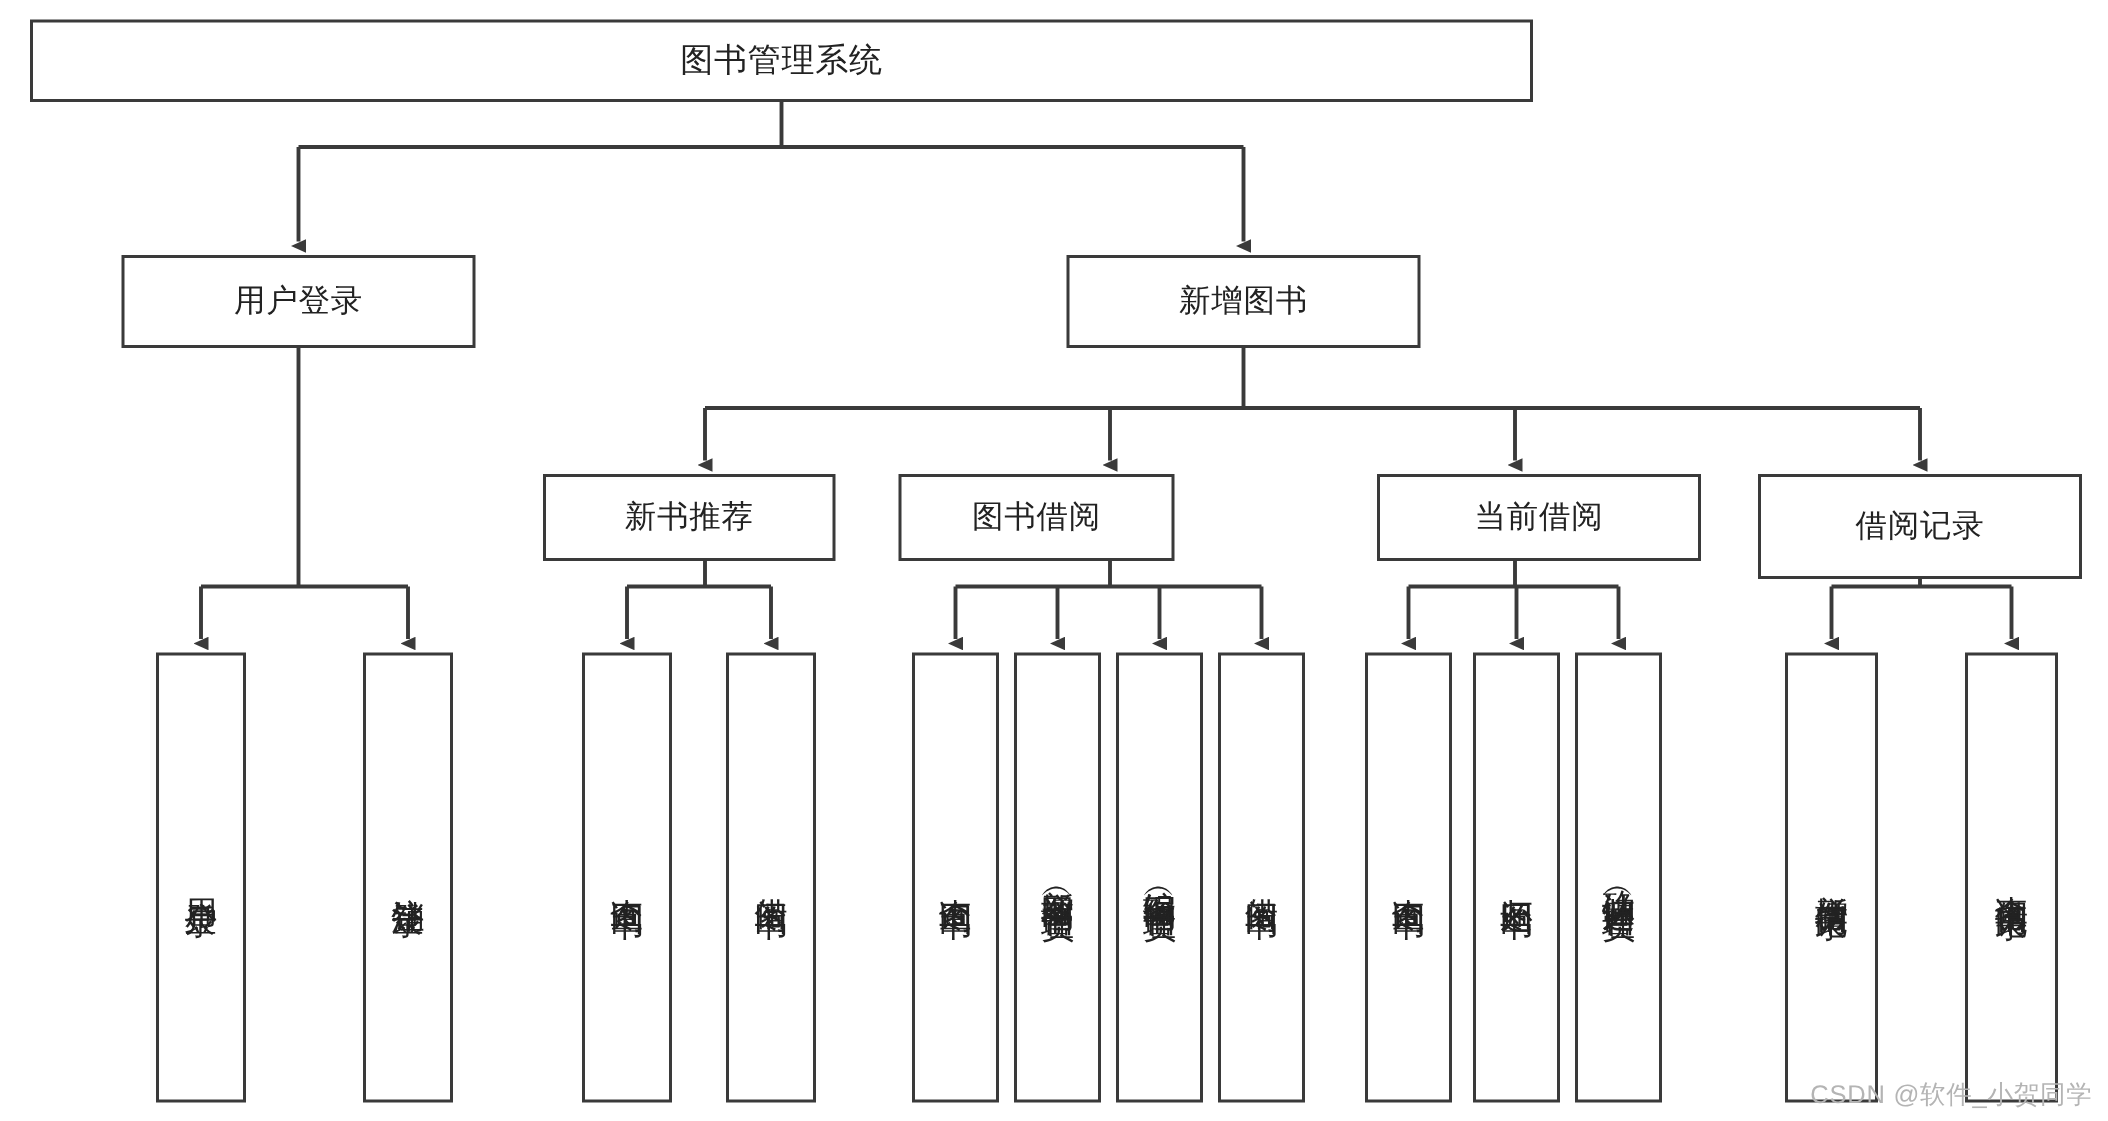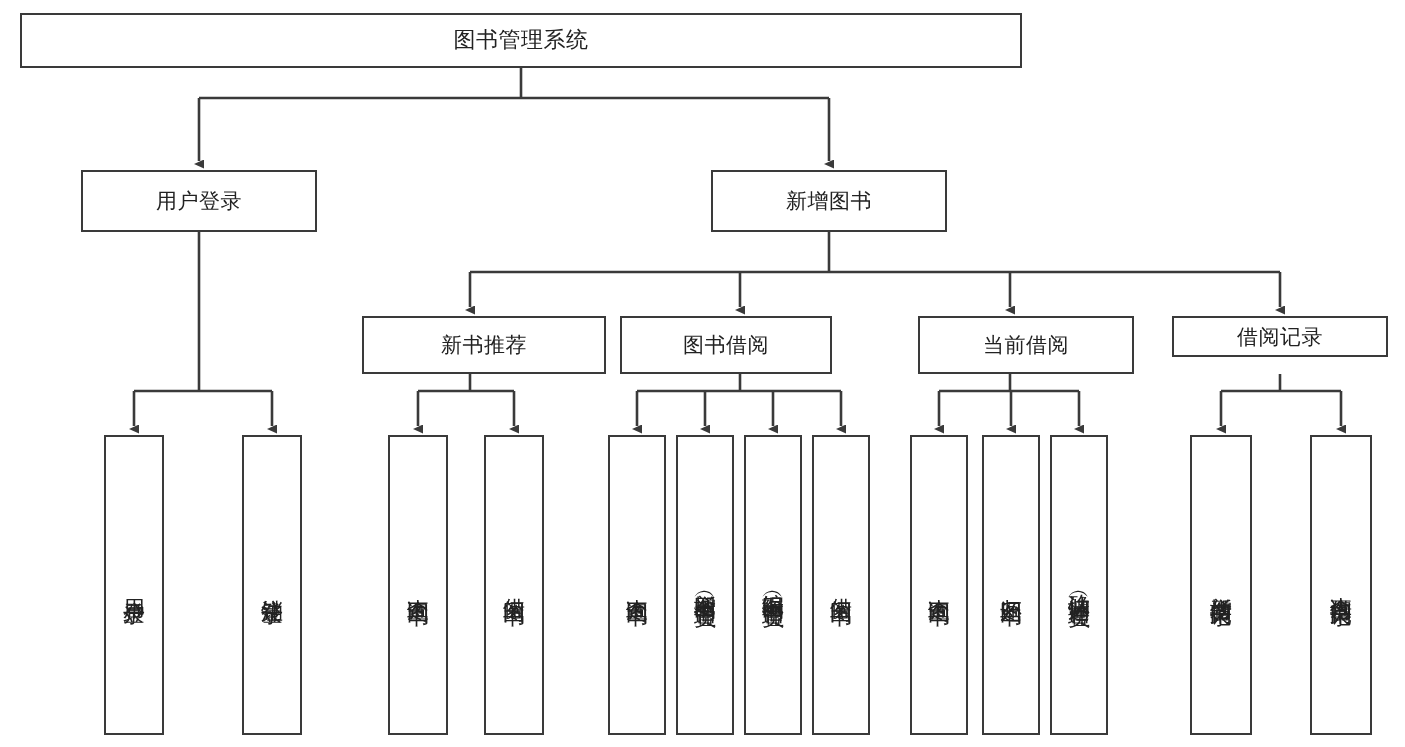--- a/index.html
+++ b/index.html
@@ -118,30 +118,30 @@
   <div id="node-layer">
       <div class="node horiz root" style="left: 20px; top: 13px; width: 1002px; height: 55px;">
         <span class="label">图书管理系统</span>
       </div>
       <div class="node horiz level2" style="left: 81px; top: 170px; width: 236px; height: 62px;">
         <span class="label">用户登录</span>
       </div>
       <div class="node horiz level2" style="left: 711px; top: 170px; width: 236px; height: 62px;">
         <span class="label">新增图书</span>
       </div>
-      <div class="node horiz level3" style="left: 362px; top: 316px; width: 244px; height: 58px;">
+      <div class="node horiz level3" style="left: 362px; top: 316px; width: 195px; height: 58px;">
         <span class="label">新书推荐</span>
       </div>
-      <div class="node horiz level3" style="left: 620px; top: 316px; width: 212px; height: 58px;">
+      <div class="node horiz level3" style="left: 599px; top: 316px; width: 184px; height: 58px;">
         <span class="label">图书借阅</span>
       </div>
       <div class="node horiz level3" style="left: 918px; top: 316px; width: 216px; height: 58px;">
         <span class="label">当前借阅</span>
       </div>
-      <div class="node horiz level3" style="left: 1172px; top: 316px; width: 216px; height: 41px;">
+      <div class="node horiz level3" style="left: 1172px; top: 316px; width: 216px; height: 70px;">
         <span class="label">借阅记录</span>
       </div>
       <div class="node vert leaf" style="left: 104px; top: 435px; width: 60px; height: 300px;">
         <span class="label">用户登录</span>
       </div>
       <div class="node vert leaf" style="left: 242px; top: 435px; width: 60px; height: 300px;">
         <span class="label">注销登录</span>
       </div>
       <div class="node vert leaf" style="left: 388px; top: 435px; width: 60px; height: 300px;">
         <span class="label">查询图书</span>
@@ -171,13 +171,14 @@
         <span class="label">确认归还（管理员）</span>
       </div>
       <div class="node vert leaf" style="left: 1190px; top: 435px; width: 62px; height: 300px;">
         <span class="label">新增借阅记录</span>
       </div>
       <div class="node vert leaf" style="left: 1310px; top: 435px; width: 62px; height: 300px;">
         <span class="label">查询借阅记录</span>
       </div>
     </div>
 
+  <div class="watermark">CSDN @软件_小贺同学</div>
 </div>
 
 </body></html>

